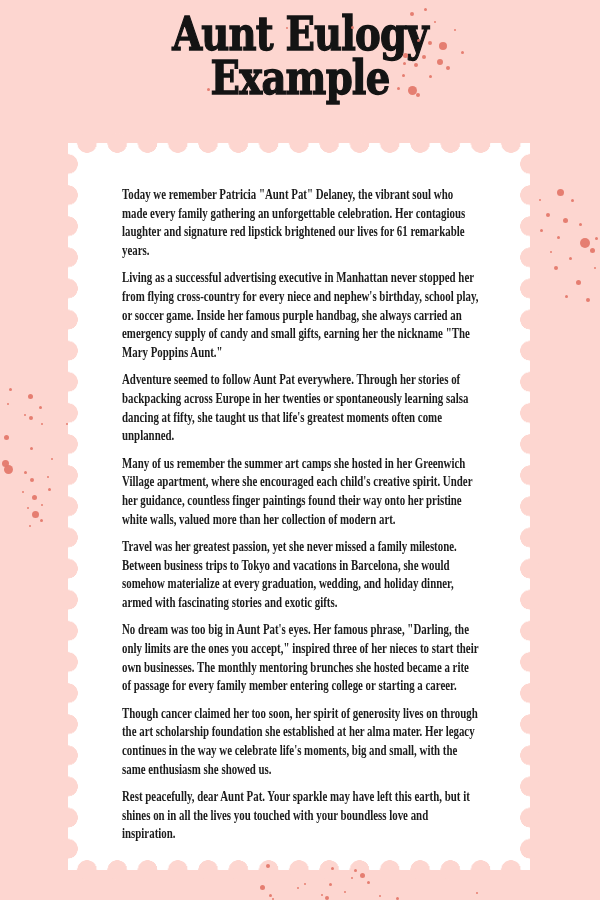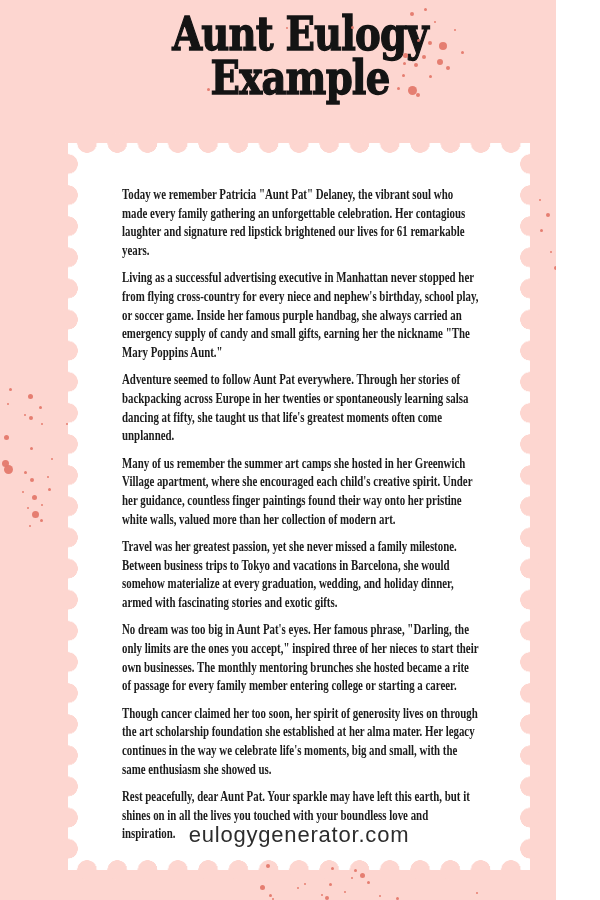--- a/index.html
+++ b/index.html
@@ -1,16 +1,16 @@
 <!DOCTYPE html>
 <html style="--pink: #fdd6d0; --card: #ffffff; --coral: #e4796b; --ink: #141414; --body: #1b1b1b; --footer: #2d2d2d;"><head>
 <meta charset="utf-8">
 <style>
   html,body{margin:0;padding:0;background:#fff;}
-  .page{position:relative;width:556px;height:900px;overflow:hidden;
+  .page{position:relative;width:600px;height:900px;overflow:hidden;
         background:var(--pink,#fdd6d0);font-family:"Liberation Serif",serif;}
   .title{position:absolute;top:12px;left:0;width:600px;text-align:center;z-index:1;
          font-family:"DejaVu Serif",serif;font-weight:700;font-size:46px;line-height:44px;
          color:var(--ink,#141414);letter-spacing:-1px;
          -webkit-text-stroke:1.3px var(--ink,#141414);
          transform:scaleX(0.84);transform-origin:50% 0;margin:0;}
   .title span{display:block;}
   .stamp{position:absolute;left:68px;top:143px;width:462px;height:727px;
          background:var(--card,#ffffff);z-index:2;}
   .edge{position:absolute;pointer-events:none;}
@@ -57,21 +57,20 @@
         <p>Today we remember Patricia "Aunt Pat" Delaney, the vibrant soul who made every family gathering an unforgettable celebration. Her contagious laughter and signature red lipstick brightened our lives for 61 remarkable years.</p>
         <p>Living as a successful advertising executive in Manhattan never stopped her from flying cross-country for every niece and nephew's birthday, school play, or soccer game. Inside her famous purple handbag, she always carried an emergency supply of candy and small gifts, earning her the nickname "The Mary Poppins Aunt."</p>
         <p>Adventure seemed to follow Aunt Pat everywhere. Through her stories of backpacking across Europe in her twenties or spontaneously learning salsa dancing at fifty, she taught us that life's greatest moments often come unplanned.</p>
         <p>Many of us remember the summer art camps she hosted in her Greenwich Village apartment, where she encouraged each child's creative spirit. Under her guidance, countless finger paintings found their way onto her pristine white walls, valued more than her collection of modern art.</p>
         <p>Travel was her greatest passion, yet she never missed a family milestone. Between business trips to Tokyo and vacations in Barcelona, she would somehow materialize at every graduation, wedding, and holiday dinner, armed with fascinating stories and exotic gifts.</p>
         <p>No dream was too big in Aunt Pat's eyes. Her famous phrase, "Darling, the only limits are the ones you accept," inspired three of her nieces to start their own businesses. The monthly mentoring brunches she hosted became a rite of passage for every family member entering college or starting a career.</p>
         <p>Though cancer claimed her too soon, her spirit of generosity lives on through the art scholarship foundation she established at her alma mater. Her legacy continues in the way we celebrate life's moments, big and small, with the same enthusiasm she showed us.</p>
         <p>Rest peacefully, dear Aunt Pat. Your sparkle may have left this earth, but it shines on in all the lives you touched with your boundless love and inspiration.</p>
       </div>
 
-    <div class="site">eulogygenerator.com</div>
   </div>
 
   <div id="splatter">
       <span class="dot" style="left: 410px; top: 12px; height: 4px; width: 4px;"></span>
       <span class="dot" style="left: 423.5px; top: 7.5px; height: 3px; width: 3px;"></span>
       <span class="dot" style="left: 350.5px; top: 25.5px; height: 3px; width: 3px;"></span>
       <span class="dot" style="left: 286px; top: 27px; height: 2px; width: 2px;"></span>
       <span class="dot" style="left: 439px; top: 42px; height: 8px; width: 8px;"></span>
       <span class="dot" style="left: 428px; top: 41px; height: 4px; width: 4px;"></span>
       <span class="dot" style="left: 416.5px; top: 38.5px; height: 3px; width: 3px;"></span>

